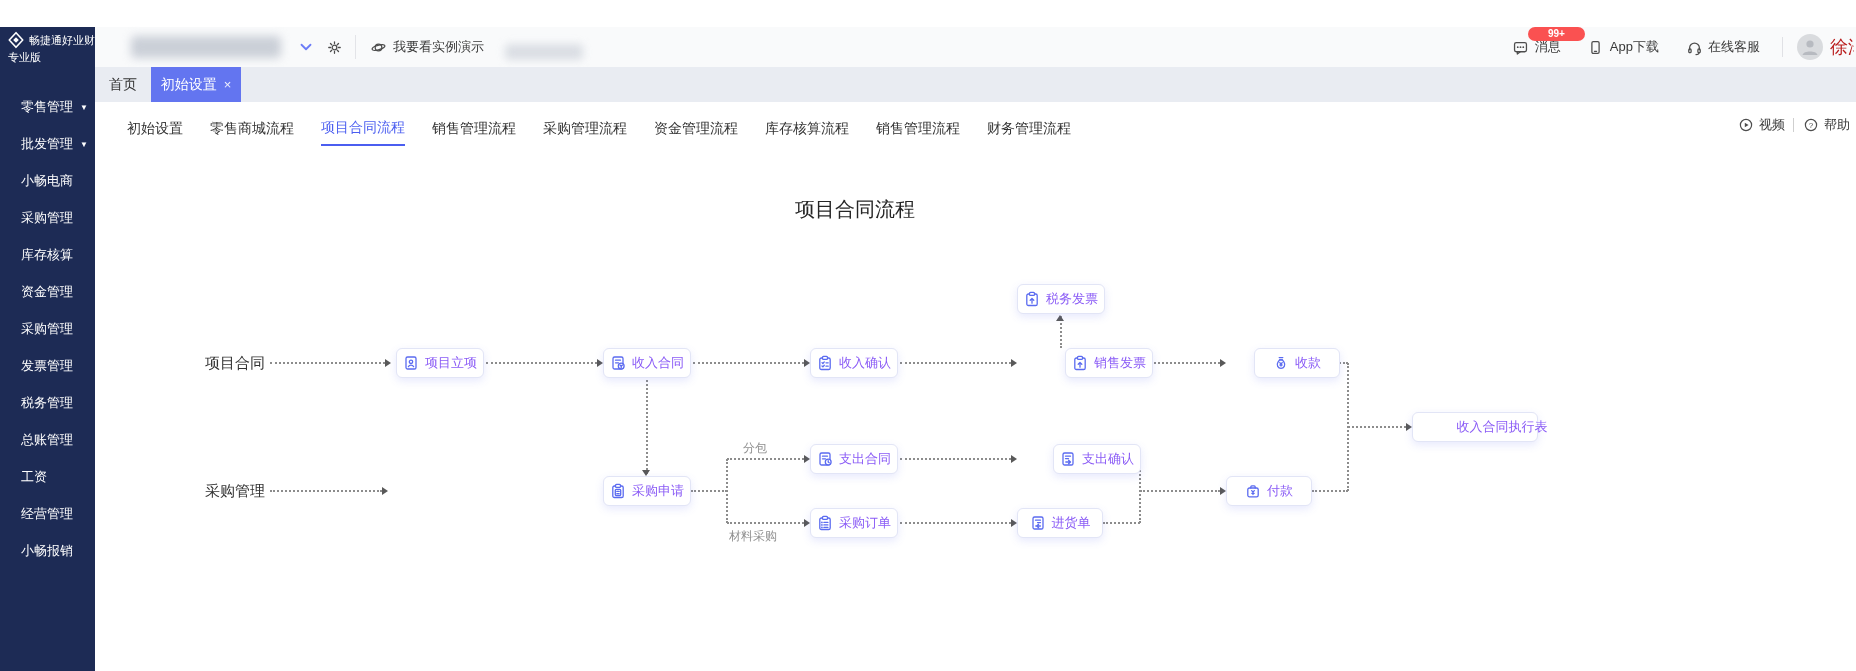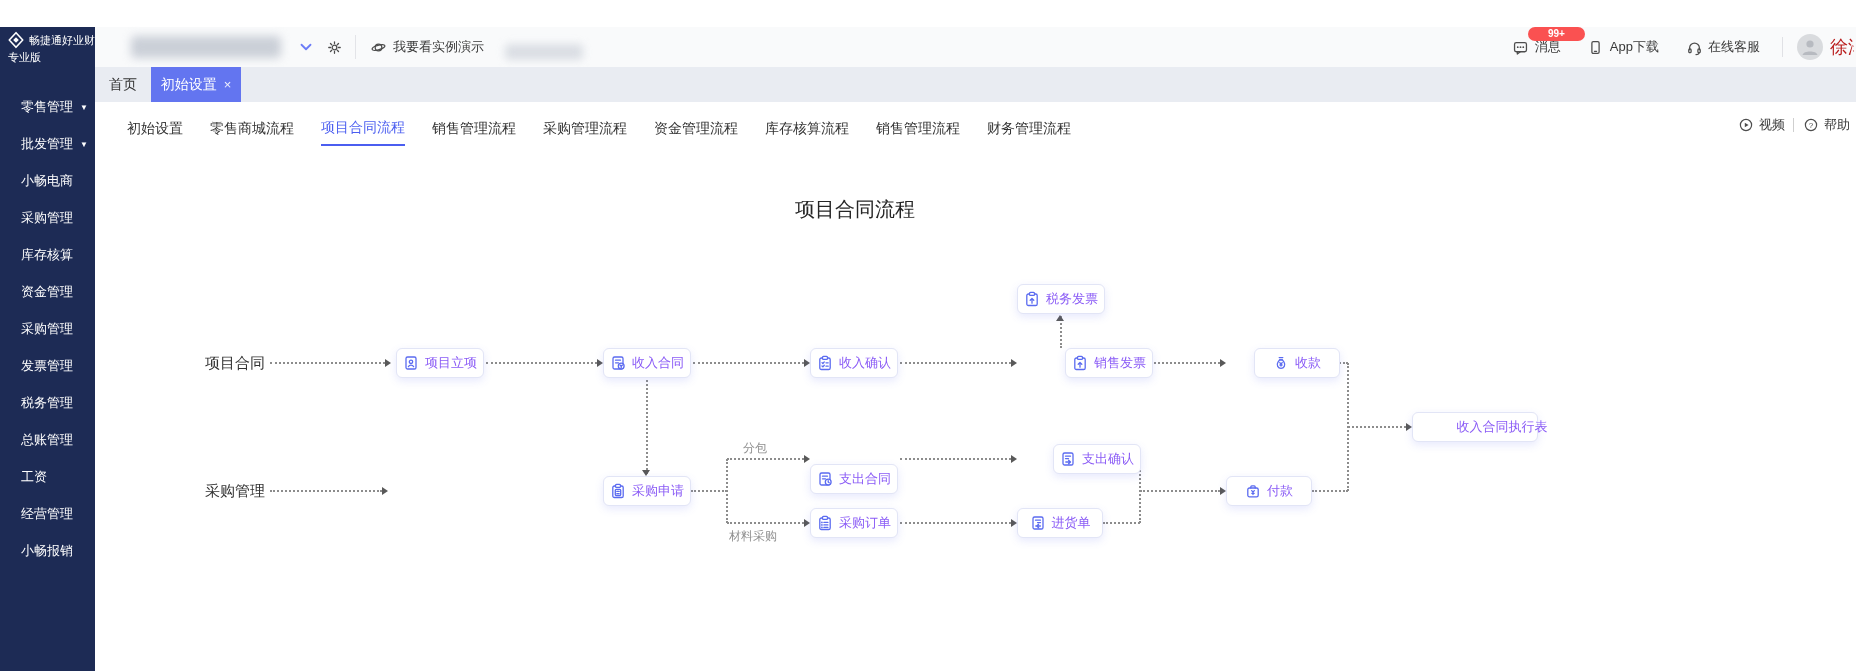--- a/index.html
+++ b/index.html
@@ -273,21 +273,21 @@
         </div>
         <div class="node" style="left: 508px; top: 374px; width: 88px;">
           <svg width="16" height="16" viewBox="0 0 16 16" fill="none" stroke="#5b6bf0" stroke-width="1.3" stroke-linecap="round" stroke-linejoin="round">
             <rect x="2.8" y="3" width="10.4" height="11.5" rx="1.6"></rect>
             <rect x="5.5" y="1.4" width="5" height="3" rx="1" fill="#fff"></rect>
             <rect x="5.3" y="6.3" width="5.4" height="6.2" rx="0.9"></rect>
             <path d="M6.8 8.4h2.4M6.8 10.6h2.4"></path>
           </svg>
           <span>采购申请</span>
         </div>
-        <div class="node" style="left: 715px; top: 342px; width: 88px; margin-top: 20px;">
+        <div class="node" style="left: 715px; top: 342px; width: 88px;">
           <svg width="16" height="16" viewBox="0 0 16 16" fill="none" stroke="#5b6bf0" stroke-width="1.3" stroke-linecap="round" stroke-linejoin="round">
             <rect x="3" y="2" width="10" height="12" rx="1.6"></rect>
             <path d="M5.5 5.2h5M5.5 7.8h3"></path>
             <circle cx="11.2" cy="11" r="2.9" fill="#fff"></circle>
             <path d="M11.2 9.6V11l1 .8"></path>
           </svg>
           <span>支出合同</span>
         </div>
         <div class="node" style="left: 958px; top: 342px; width: 88px;">
           <svg width="16" height="16" viewBox="0 0 16 16" fill="none" stroke="#5b6bf0" stroke-width="1.3" stroke-linecap="round" stroke-linejoin="round">

